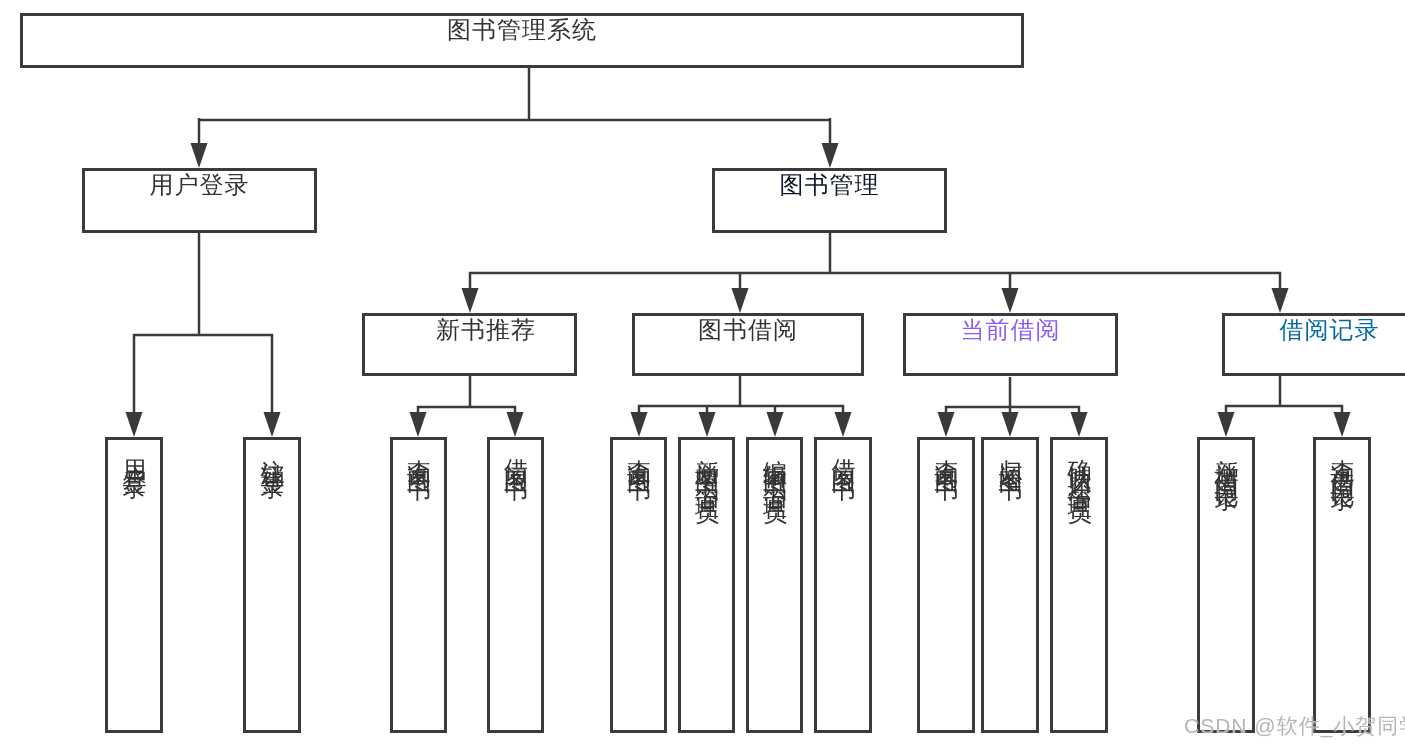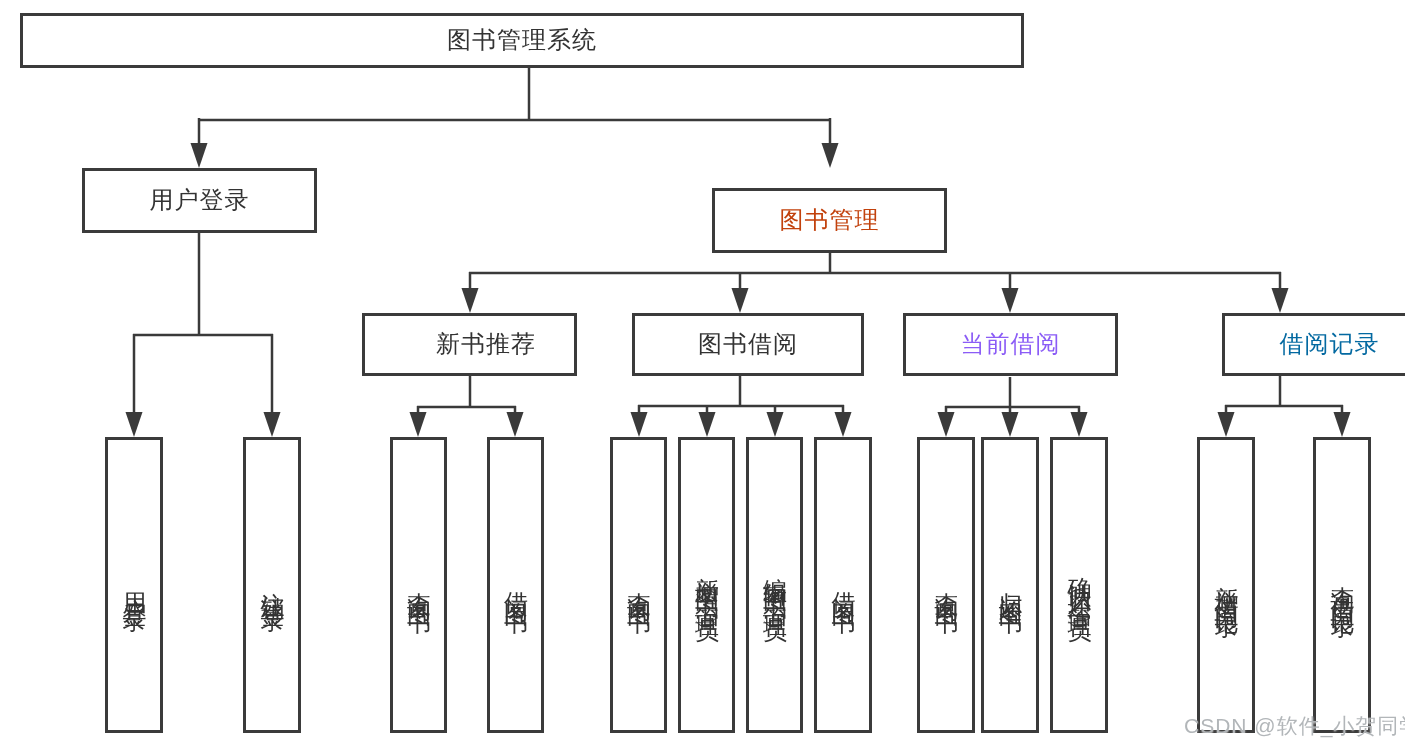--- a/index.html
+++ b/index.html
@@ -16,21 +16,20 @@
     left: 0; top: 0;
     width: 1405px; height: 747px;
     pointer-events: none;
   }
   .node {
     position: absolute;
     box-sizing: border-box;
     background: #ffffff;
     border: 3px solid #3b3b3b;
     display: flex;
-    align-items: center;
     justify-content: center;
     color: #333333;
     font-size: 24px;
     z-index: 2;
   }
   .node-label {
     letter-spacing: 1px;
     white-space: nowrap;
     line-height: 1.2;
   }
@@ -110,21 +109,21 @@
       <line x1="1342" y1="405" x2="1342" y2="417" stroke="#3a3a3a" stroke-width="2.5"></line>
       <polygon points="1333.5,412 1350.5,412 1342,437" fill="#3a3a3a"></polygon>
     </svg>
   <div id="nodes">
       <div class="node" style="left: 20px; top: 13px; width: 1004px; height: 55px; border-color: rgb(59, 59, 59); color: rgb(51, 51, 51);">
         <span class="node-label">图书管理系统</span>
       </div>
       <div class="node" style="left: 82px; top: 168px; width: 235px; height: 65px; border-color: rgb(59, 59, 59); color: rgb(51, 51, 51);">
         <span class="node-label">用户登录</span>
       </div>
-      <div class="node" style="left: 712px; top: 168px; width: 235px; height: 65px; border-color: rgb(59, 59, 59); color: #c2410c; margin-top: 20px;">
+      <div class="node" style="left: 712px; top: 168px; width: 235px; height: 65px; border-color: rgb(59, 59, 59); color: #0f172a;">
         <span class="node-label">图书管理</span>
       </div>
       <div class="node" style="left: 362px; top: 313px; width: 215px; height: 63px; border-color: rgb(59, 59, 59); color: rgb(51, 51, 51); padding-left: 33px;">
         <span class="node-label">新书推荐</span>
       </div>
       <div class="node" style="left: 632px; top: 313px; width: 232px; height: 63px; border-color: rgb(59, 59, 59); color: rgb(51, 51, 51);">
         <span class="node-label">图书借阅</span>
       </div>
       <div class="node" style="left: 903px; top: 313px; width: 215px; height: 63px; border-color: rgb(59, 59, 59); color: #8b5cf6;">
         <span class="node-label">当前借阅</span>

